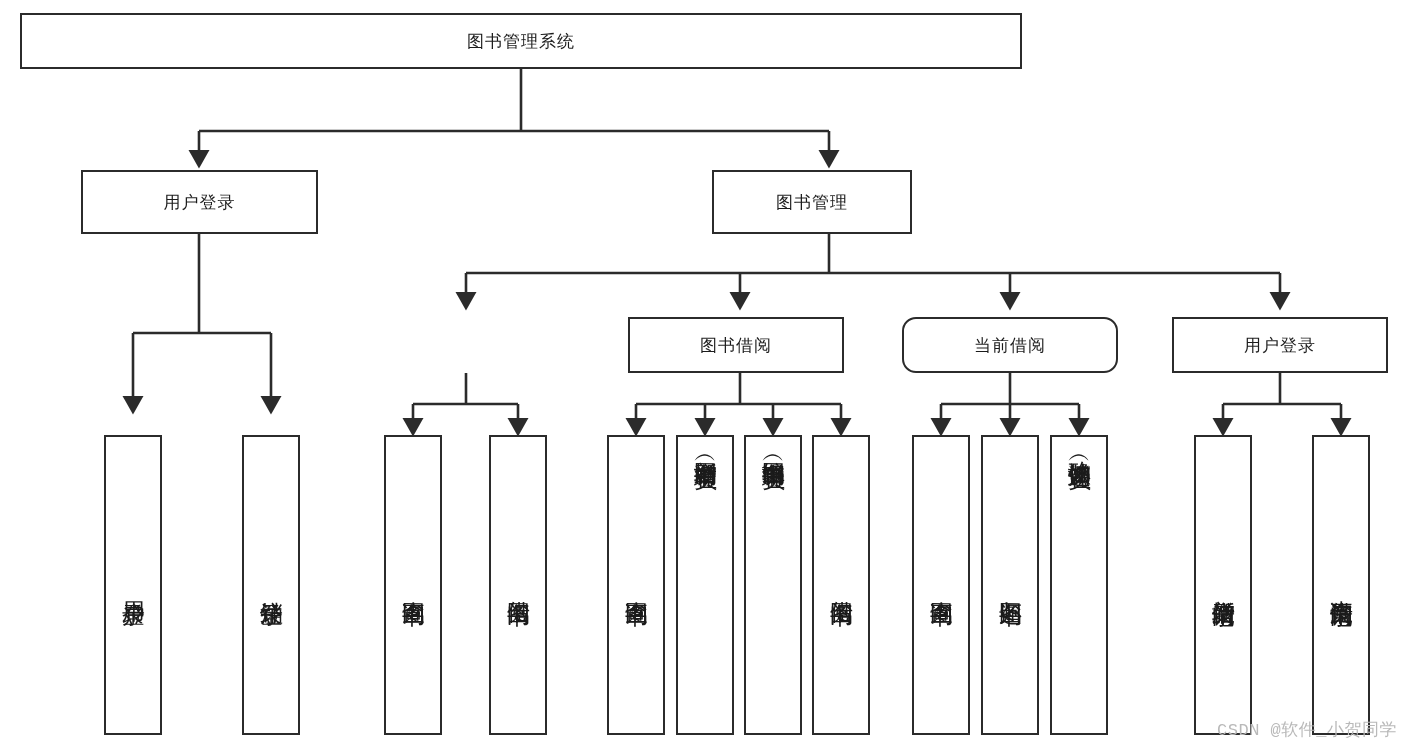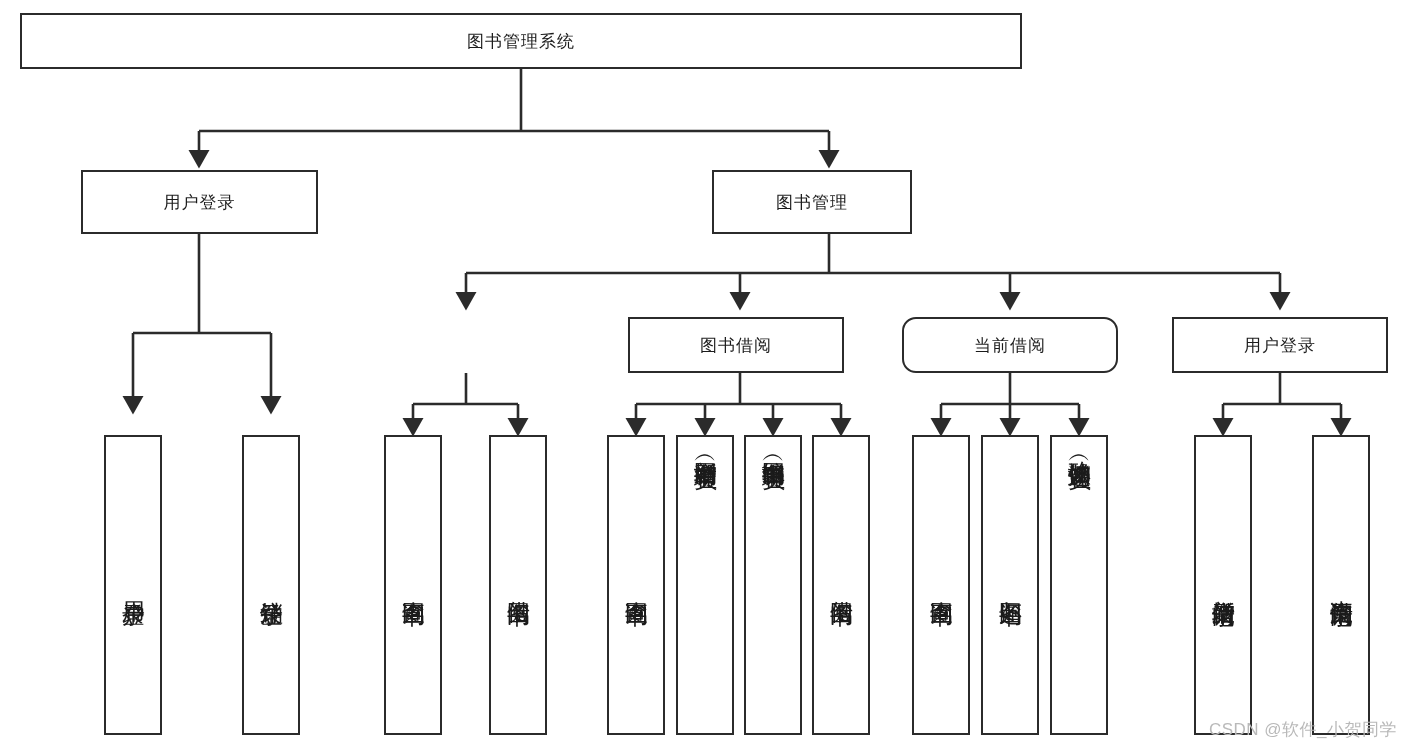--- a/index.html
+++ b/index.html
@@ -58,20 +58,21 @@
     padding-top: 0;
   }
   .watermark {
     position: absolute;
     right: 8px;
     bottom: 6px;
     font-size: 17px;
     color: #b9b9b9;
     letter-spacing: 0.5px;
     white-space: nowrap;
+    font-family: Liberation Mono, monospace;
   }
 </style>
 </head>
 <body>
 
 <div id="canvas">
 
   <svg id="edges" viewBox="0 0 1405 747" xmlns="http://www.w3.org/2000/svg">
     <defs>
       <marker id="arrow" markerWidth="9" markerHeight="9" refX="3.2" refY="4.5" orient="auto" markerUnits="strokeWidth">

